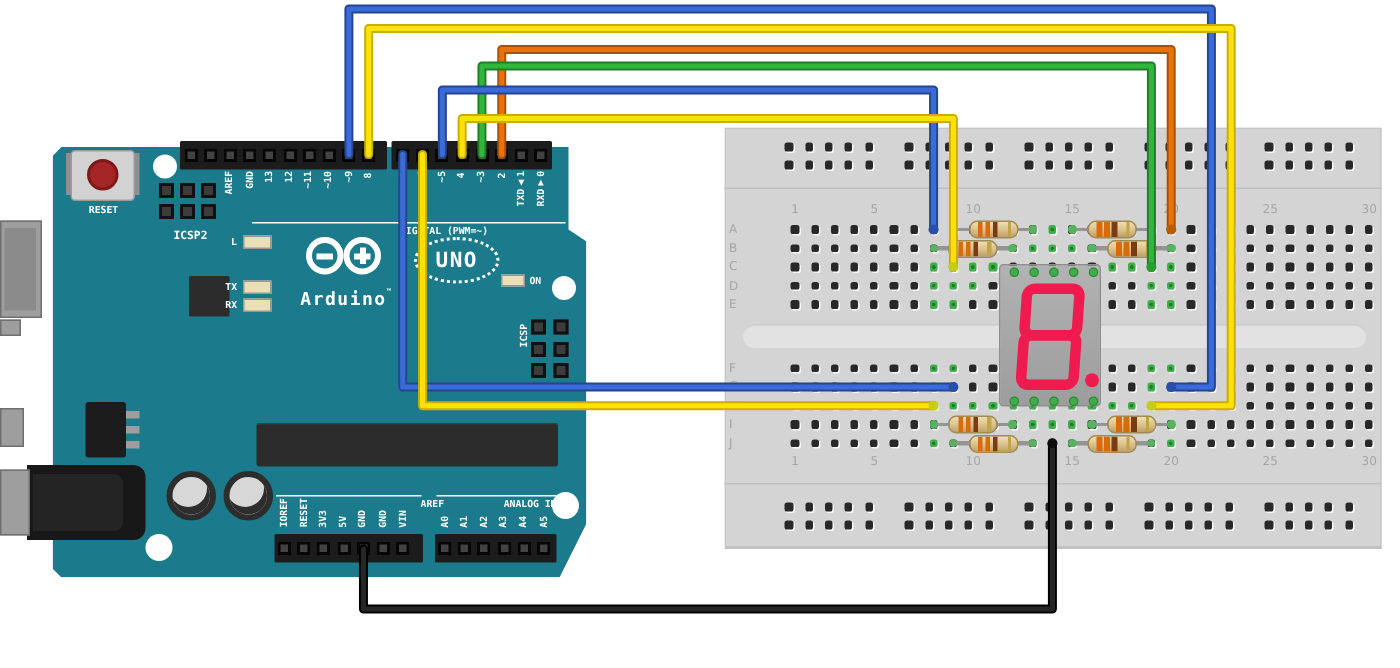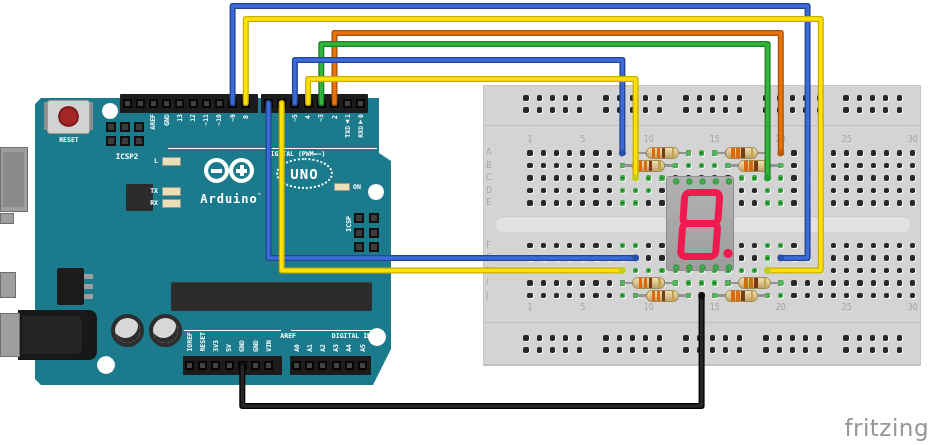--- a/index.html
+++ b/index.html
@@ -526,21 +526,21 @@
     <div class="abs ard" style="left:193px;top:192px;width:76px;text-align:center;font-family:'DejaVu Sans Mono',monospace;font-weight:bold;font-size:12px;color:#fff;letter-spacing:1px;z-index:7"><span>Arduino</span><span style="font-size:5px;vertical-align:top">™</span></div>
     <div class="abs ard" style="left:276px;top:158px;width:57px;height:31px;border:2px dotted #fff;border-radius:50%;box-sizing:border-box;display:flex;align-items:center;justify-content:center;z-index:7">
       <span style="font-family:'DejaVu Sans Mono',monospace;font-weight:bold;font-size:14px;color:#fff;letter-spacing:1px">UNO</span>
     </div>
 
     <div class="abs sline" style="left:168px;top:148px;width:209px"></div>
     <div class="abs silk" style="left:240px;top:151px;width:112px;text-align:center">DIGITAL (PWM=~)</div>
     <div class="abs sline" style="left:184px;top:330px;width:97px"></div>
     <div class="abs silk" style="left:236px;top:333px;width:60px;text-align:right">AREF</div>
     <div class="abs sline" style="left:291px;top:330px;width:80px"></div>
-    <div class="abs silk" style="left:306px;top:333px;width:65px;text-align:right">DIGITAL IN</div>
+    <div class="abs silk" style="left:306px;top:333px;width:65px;text-align:right">ANALOG IN</div>
 
     <div class="abs silk" style="left:103px;top:153px;width:48px;text-align:center;font-size:7.5px">ICSP2</div>
     <div class="abs silk" style="left:346px;top:216px;height:36px"><span class="vtext">ICSP</span></div>
   <div class="abs hstrip" style="left: 120px; top: 94px; width: 138px; height: 19px;"></div>
       <div class="abs hstrip" style="left: 261px; top: 94px; width: 107px; height: 19px;"></div>
       <div class="abs hstrip" style="left: 183px; top: 356px; width: 99px; height: 19px;"></div>
       <div class="abs hstrip" style="left: 290px; top: 356px; width: 81px; height: 19px;"></div>
       <div class="abs hpin" style="left: 122.5px; top: 98.5px;"></div>
       <div class="abs hpin" style="left: 135.7px; top: 98.5px;"></div>
       <div class="abs hpin" style="left: 148.9px; top: 98.5px;"></div>
@@ -660,21 +660,20 @@
       <polyline points="268.5,103 268.5,258 635.6,258" fill="none" stroke="#3a6bd8" stroke-width="3.4" stroke-linejoin="round" stroke-linecap="round"></polyline>
       <circle cx="635.6" cy="258" r="3.4" fill="#2850a8"></circle>
       <polyline points="281.7,103 281.7,270.5 622.4,270.5" fill="none" stroke="#c9ae00" stroke-width="6" stroke-linejoin="round" stroke-linecap="round"></polyline>
       <polyline points="281.7,103 281.7,270.5 622.4,270.5" fill="none" stroke="#ffe10a" stroke-width="3.4" stroke-linejoin="round" stroke-linecap="round"></polyline>
       <circle cx="622.4" cy="270.5" r="3.4" fill="#c3cc1f"></circle>
       <polyline points="242.3,366 242.3,406 701.6,406 701.6,295.5" fill="none" stroke="#000000" stroke-width="6" stroke-linejoin="round" stroke-linecap="round"></polyline>
       <polyline points="242.3,366 242.3,406 701.6,406 701.6,295.5" fill="none" stroke="#262626" stroke-width="3.4" stroke-linejoin="round" stroke-linecap="round"></polyline>
       <circle cx="701.6" cy="295.5" r="3.4" fill="#0d0d0d"></circle>
     </svg>
 
-  <div id="watermark" class="abs">fritzing</div>
 <div class="abs lead" style="left: 635.6px; top: 151.7px; width: 52.8px; z-index: 2;"></div>
     <div class="abs leadcap" style="left: 632.8px; top: 150.2px; z-index: 3;"></div>
     <div class="abs leadcap" style="left: 685.6px; top: 150.2px; z-index: 3;"></div>
     <div class="abs rbody" style="left: 645.5px; top: 147px; z-index: 4;">
       <div class="band" style="left: 5.5px; width: 3.4px; background: rgb(217, 106, 16);"></div>
       <div class="band" style="left: 10.5px; width: 3.4px; background: rgb(217, 106, 16);"></div>
       <div class="band" style="left: 15.5px; width: 3.4px; background: rgb(122, 60, 20);"></div>
       <div class="band" style="left: 25px; width: 2.6px; background: rgb(194, 162, 75);"></div>
     </div>
     <div class="abs lead" style="left: 622.4px; top: 164.2px; width: 52.8px; z-index: 2;"></div>

